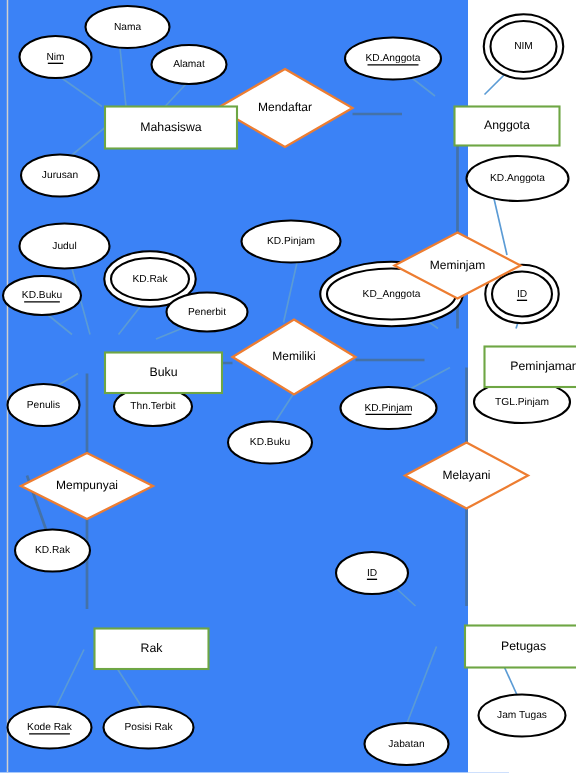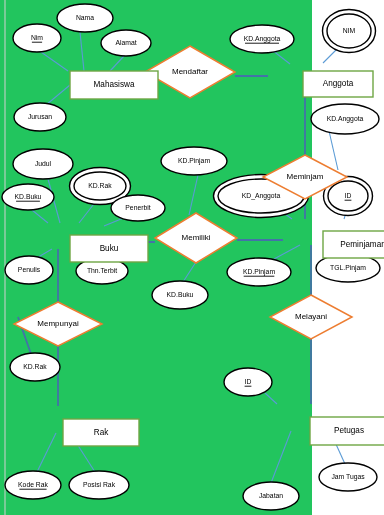--- a/index.html
+++ b/index.html
@@ -1,18 +1,18 @@
 <!DOCTYPE html>
 <html><head>
 <meta charset="utf-8">
 <style>
   html,body{margin:0;padding:0;background:#ffffff;}
   body{width:384px;height:515px;overflow:hidden;
        font-family:"Liberation Sans", sans-serif;}
-  #canvas{position:relative;width:312px;height:515px;background:#22c55e;}
+  #canvas{position:relative;width:312px;height:515px;background:#3b82f6;}
   svg{position:absolute;left:0;top:0;width:384px;height:515px;}
   .lbl{font-family:"Liberation Sans", sans-serif;fill:#000;text-anchor:middle;dominant-baseline:middle;}
 </style>
 </head>
 <body>
 
 <div id="canvas">
   <svg id="svg-root" viewBox="0 0 384 515">
     <g id="layer-frame">
         <line x1="5" y1="0" x2="5" y2="515" stroke="#D0D0D0" stroke-width="1"></line>

